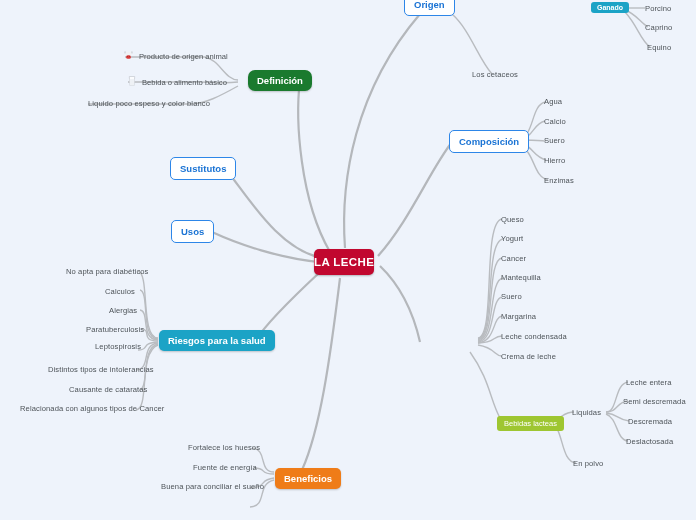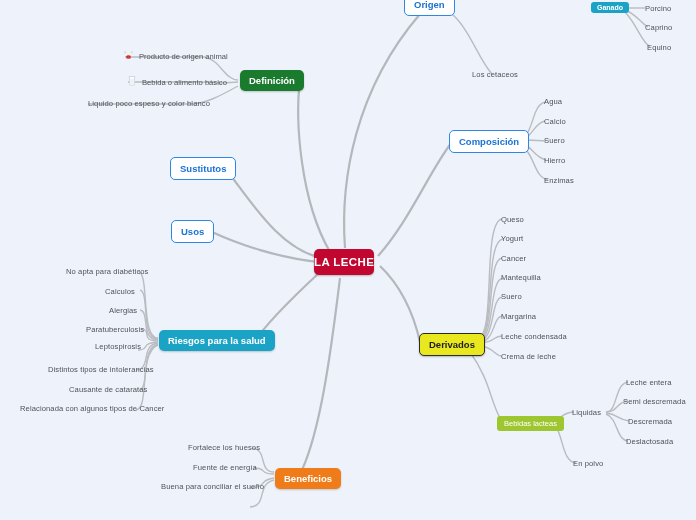--- a/index.html
+++ b/index.html
@@ -100,21 +100,21 @@
     <path d="M158,345 C138,352 150,409 136,410"></path>
 
     <path d="M274,472 C258,472 268,449 252,448"></path>
     <path d="M274,474 C258,474 268,468 254,468"></path>
     <path d="M274,478 C258,480 268,487 250,488"></path>
     <path d="M274,480 C256,484 268,506 250,507"></path>
   </svg>
 
   <div class="node central" style="left:314px;top:249px;">LA LECHE</div>
 
-  <div class="node pill pill-green" style="left:240px;top:70px;">Definición</div>
+  <div class="node pill pill-green" style="left:248px;top:70px;border-radius:7px;">Definición</div>
 
   <div class="node iconleaf" style="left:123px;top:50px;">
     <span class="ico">
       <svg width="11" height="11" viewBox="0 0 16 16">
         <path d="M2 2 L4 2 L4.5 5 L2.2 5.2 Z" fill="#c8ccd2"></path>
         <path d="M14 2 L12 2 L11.5 5 L13.8 5.2 Z" fill="#c8ccd2"></path>
         <rect x="3.6" y="3" width="8.8" height="5.2" rx="1.2" fill="#f0f2f5"></rect>
         <rect x="4.6" y="7.6" width="6.8" height="5" rx="2.2" fill="#d93b3b"></rect>
         <circle cx="6.4" cy="9.4" r=".7" fill="#8c1f1f"></circle>
         <circle cx="9.6" cy="9.4" r=".7" fill="#8c1f1f"></circle>
@@ -150,21 +150,20 @@
   <div class="node leaf" style="left:544px;top:97px;">Agua</div>
   <div class="node leaf" style="left:544px;top:117px;">Calcio</div>
   <div class="node leaf" style="left:544px;top:136px;">Suero</div>
   <div class="node leaf" style="left:544px;top:156px;">Hierro</div>
   <div class="node leaf" style="left:544px;top:176px;">Enzimas</div>
 
   <div class="node pill pill-blueout" style="left:170px;top:157px;">Sustitutos</div>
 
   <div class="node pill pill-blueout" style="left:171px;top:220px;">Usos</div>
 
-  <div class="node pill pill-yellow" style="left:419px;top:333px;">Derivados</div>
 
   <div class="node leaf" style="left:501px;top:215px;">Queso</div>
   <div class="node leaf" style="left:501px;top:234px;">Yogurt</div>
   <div class="node leaf" style="left:501px;top:254px;">Cancer</div>
   <div class="node leaf" style="left:501px;top:273px;">Mantequilla</div>
   <div class="node leaf" style="left:501px;top:292px;">Suero</div>
   <div class="node leaf" style="left:501px;top:312px;">Margarina</div>
   <div class="node leaf" style="left:501px;top:332px;">Leche condensada</div>
   <div class="node leaf" style="left:501px;top:352px;">Crema de leche</div>
 

